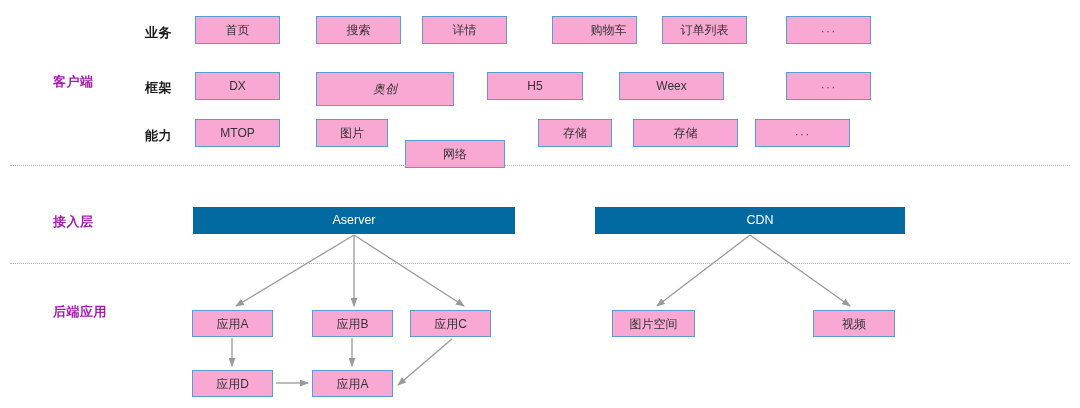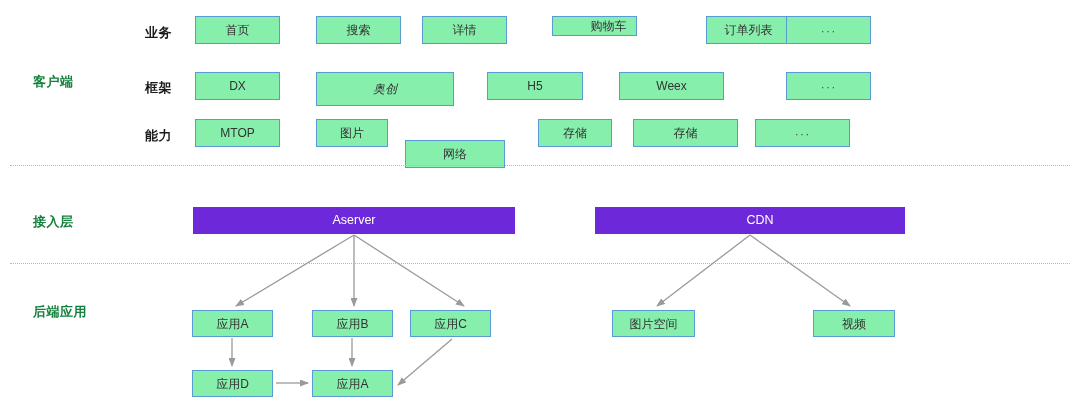--- a/index.html
+++ b/index.html
@@ -23,58 +23,59 @@
     top: 0;
     width: 1080px;
     height: 408px;
     pointer-events: none;
   }
   
   .tier-label {
     position: absolute;
     font-size: 13px;
     font-weight: bold;
-    color: #15803d;
+    color: #a21caf;
     letter-spacing: 0.5px;
     white-space: nowrap;
+    margin-left: 20px;
   }
   
   .row-label {
     position: absolute;
     font-size: 13px;
     font-weight: bold;
     color: #1a1a1a;
     letter-spacing: 0.5px;
     white-space: nowrap;
     text-align: right;
   }
   
   .box {
     position: absolute;
     box-sizing: border-box;
     border: 1px solid #5b9bd5;
-    background: #86efac;
+    background: #f9a8d4;
     color: #333333;
     font-size: 12px;
     display: flex;
     align-items: center;
     justify-content: center;
     white-space: nowrap;
     line-height: 1;
   }
   .box.ellipsis {
     color: #555555;
     letter-spacing: 1px;
     font-size: 13px;
   }
   
   .bar {
     position: absolute;
     box-sizing: border-box;
-    background: #6d28d9;
+    background: #0369a1;
     color: #ffffff;
     font-size: 12.5px;
     display: flex;
     align-items: center;
     justify-content: center;
     white-space: nowrap;
     line-height: 1;
   }
   
   .divider {
@@ -111,22 +112,22 @@
   </svg>
 
   <div class="tier-label" style="left:33px; top:73px;">客户端</div>
   <div class="tier-label" style="left:33px; top:213px;">接入层</div>
   <div class="tier-label" style="left:33px; top:303px;">后端应用</div>
 
   <div class="row-label" style="left:145px; top:24px;">业务</div>
   <div class="box" style="left:195px; top:16px; width:85px; height:28px;">首页</div>
   <div class="box" style="left:316px; top:16px; width:85px; height:28px;">搜索</div>
   <div class="box" style="left:422px; top:16px; width:85px; height:28px;">详情</div>
-  <div class="box" style="left:552px; top:16px; width:85px; height:20px;padding-left:28px;">购物车</div>
-  <div class="box" style="left:662px; top:16px; width:85px; height:28px;margin-left:44px;">订单列表</div>
+  <div class="box" style="left:552px; top:16px; width:85px; height:28px;padding-left:28px;">购物车</div>
+  <div class="box" style="left:662px; top:16px; width:85px; height:28px;">订单列表</div>
   <div class="box ellipsis" style="left:786px; top:16px; width:85px; height:28px;">···</div>
 
   <div class="row-label" style="left:145px; top:79px;">框架</div>
   <div class="box" style="left:195px; top:72px; width:85px; height:28px;">DX</div>
   <div class="box" style="left:316px; top:72px; width:138px; height:34px;font-style:italic;">奥创</div>
   <div class="box" style="left:487px; top:72px; width:96px; height:28px;">H5</div>
   <div class="box" style="left:619px; top:72px; width:105px; height:28px;">Weex</div>
   <div class="box ellipsis" style="left:786px; top:72px; width:85px; height:28px;">···</div>
 
   <div class="row-label" style="left:145px; top:127px;">能力</div>

